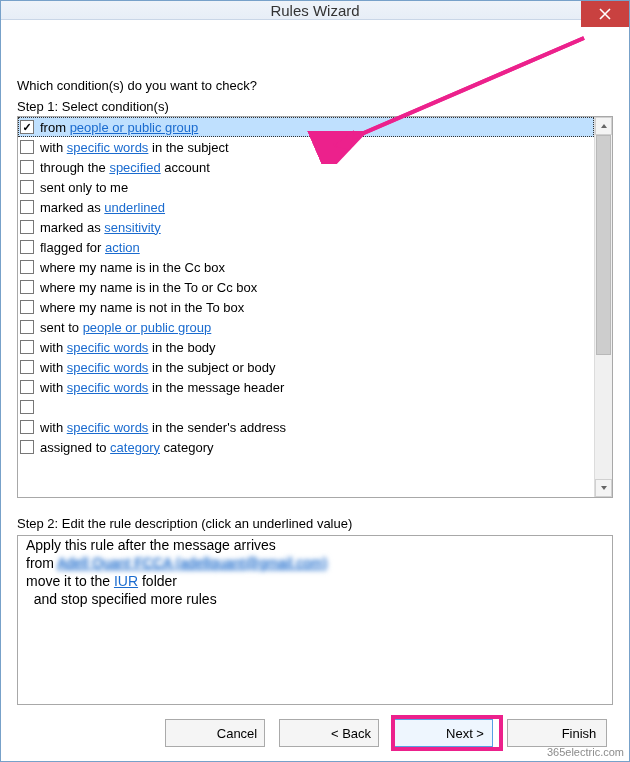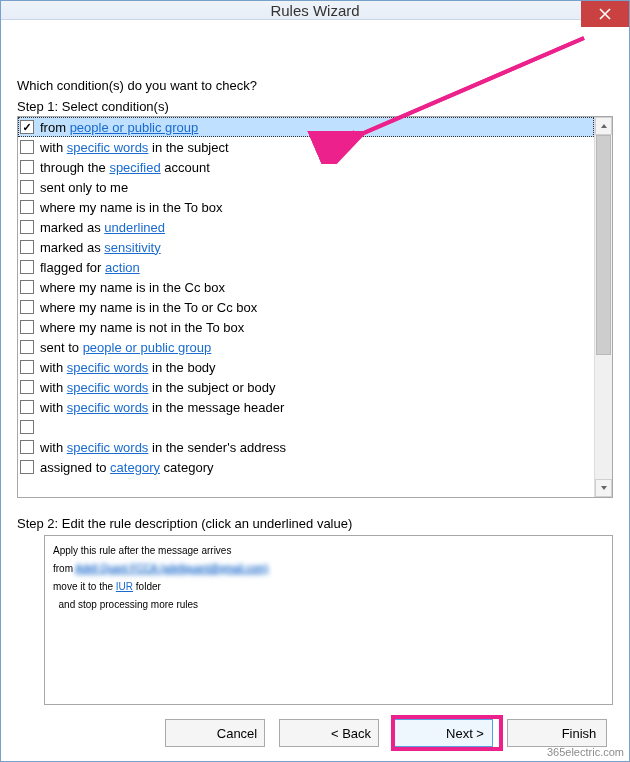--- a/index.html
+++ b/index.html
@@ -126,24 +126,23 @@
   position: absolute;
   top: 0; left: 1px; right: 1px;
   height: 220px;
   background: #cdcdcd;
   border: 1px solid #b8b8b8;
 }
 .step2-label { margin: 18px 0 4px; }
 .desc-box {
   border: 1px solid #a8a8a8;
   height: 170px;
-  padding: 6px 8px;
-  font-size: 10px;
+  padding: 0 8px;
+  font-size: 14px;
   line-height: 18px;
-  margin-left: 27px;
 }
 .desc-box .lnk {
   color: #1a6bcf;
   text-decoration: underline;
   cursor: pointer;
 }
 .buttons {
   display: flex;
   justify-content: flex-end;
   gap: 14px;
@@ -219,24 +218,20 @@
             <span class="chk"></span>
             <span class="cond-text">with <span class="lnk">specific words</span> in the subject</span>
           </div>
           <div class="list-row">
             <span class="chk"></span>
             <span class="cond-text">through the <span class="lnk">specified</span> account</span>
           </div>
           <div class="list-row">
             <span class="chk"></span>
             <span class="cond-text">sent only to me</span>
-          </div>
-          <div class="list-row">
-            <span class="chk"></span>
-            <span class="cond-text">where my name is in the To box</span>
           </div>
           <div class="list-row">
             <span class="chk"></span>
             <span class="cond-text">marked as <span class="lnk">underlined</span></span>
           </div>
           <div class="list-row">
             <span class="chk"></span>
             <span class="cond-text">marked as <span class="lnk">sensitivity</span></span>
           </div>
           <div class="list-row">
@@ -302,21 +297,21 @@
 
     <div class="step2-label">Step 2: Edit the rule description (click an underlined value)</div>
     <div class="desc-box">
       <div>Apply this rule after the message arrives</div>
       <div>
         <span>from </span><span class="lnk blur-sender">Adell Quant FCCA (adellquant@gmail.com)</span>
       </div>
       <div>
         <span>move it to the </span><span class="lnk">IUR</span><span> folder</span>
       </div>
-      <div style="white-space:pre;">  and stop processing more rules</div>
+      <div style="white-space:pre;">  and stop specified more rules</div>
     </div>
 
     <div class="buttons">
       <button class="btn">Cancel</button>
       <button class="btn">&lt; Back</button>
       <button class="btn default">Next &gt;</button>
       <button class="btn">Finish</button>
     </div>
 
     <div class="next-highlight"></div>

